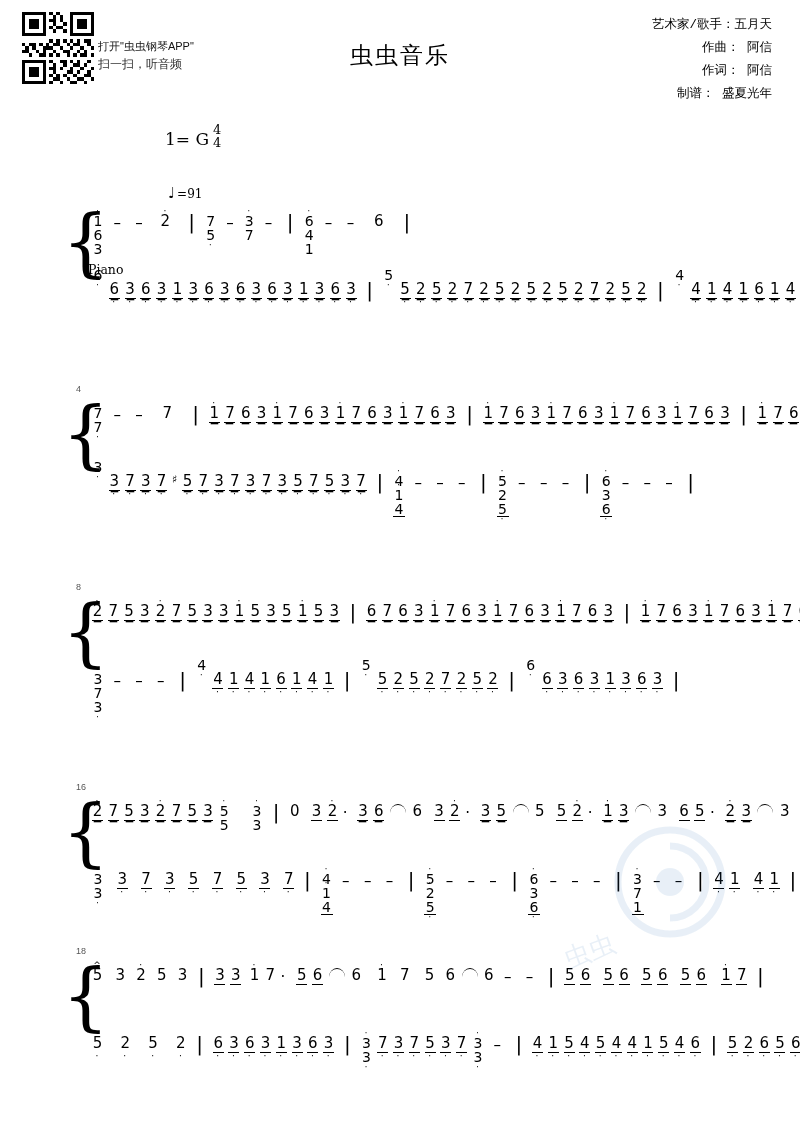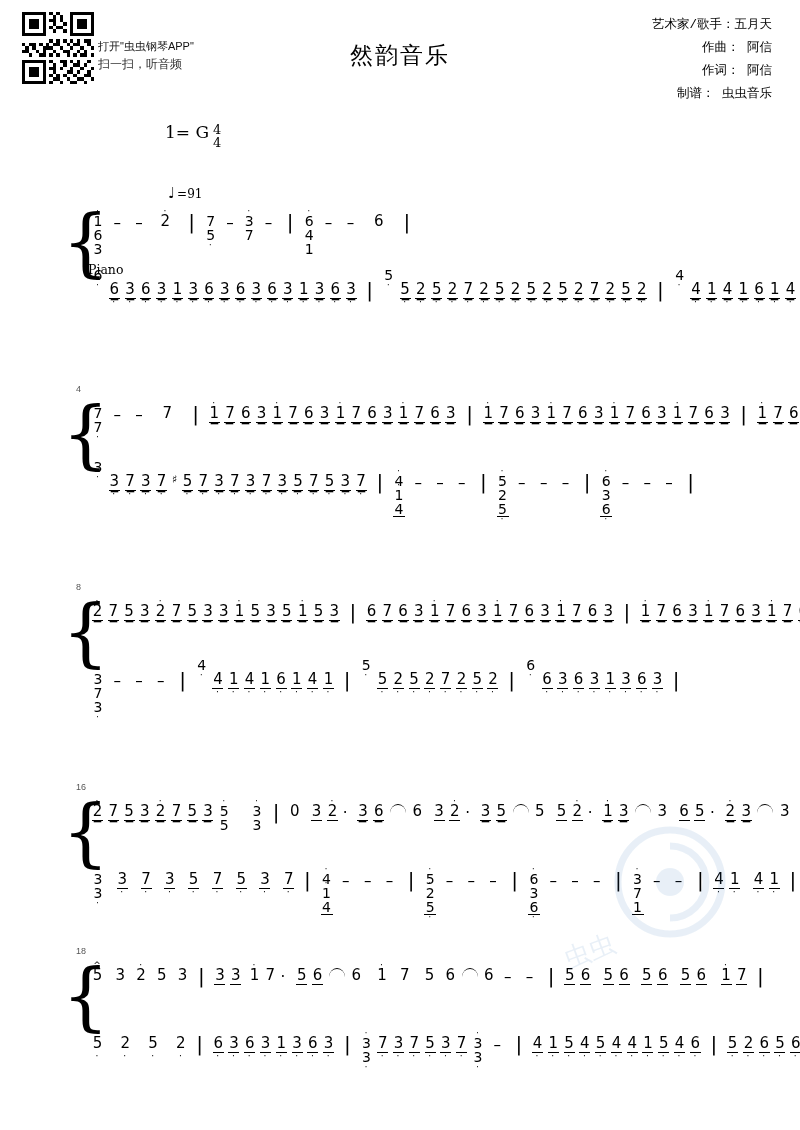--- a/index.html
+++ b/index.html
@@ -58,21 +58,21 @@
   }
 
   
   .keysig {
     position: absolute;
     left: 165px;
     top: 122px;
     font-size: 17px;
     font-family: "DejaVu Serif", serif;
     display: flex;
-    align-items: flex-start;
+    align-items: flex-end;
   }
   .keysig .frac {
     display: inline-flex;
     flex-direction: column;
     align-items: center;
     line-height: 1;
     font-size: 13px;
     margin-left: 4px;
     padding-top: 1px;
   }
@@ -368,27 +368,27 @@
         <rect x="18" y="20" width="1" height="1"></rect>
     </g>
   </svg>
 </div>
 
 <div class="app-promo">
   <div>打开"虫虫钢琴APP"</div>
   <div class="sub">扫一扫，听音频</div>
 </div>
 
-<div class="doc-title">然韵音乐</div>
+<div class="doc-title">虫虫音乐</div>
 
 <div class="credits">
   <div>艺术家/歌手：五月天</div>
   <div>作曲：  阿信</div>
   <div>作词：  阿信</div>
-  <div>制谱：  虫虫音乐</div>
+  <div>制谱：  盛夏光年</div>
 </div>
 
 <div class="keysig">
   <span>1= G</span>
   <span class="frac">
     <span>4</span>
     <span>4</span>
   </span>
 </div>
 

